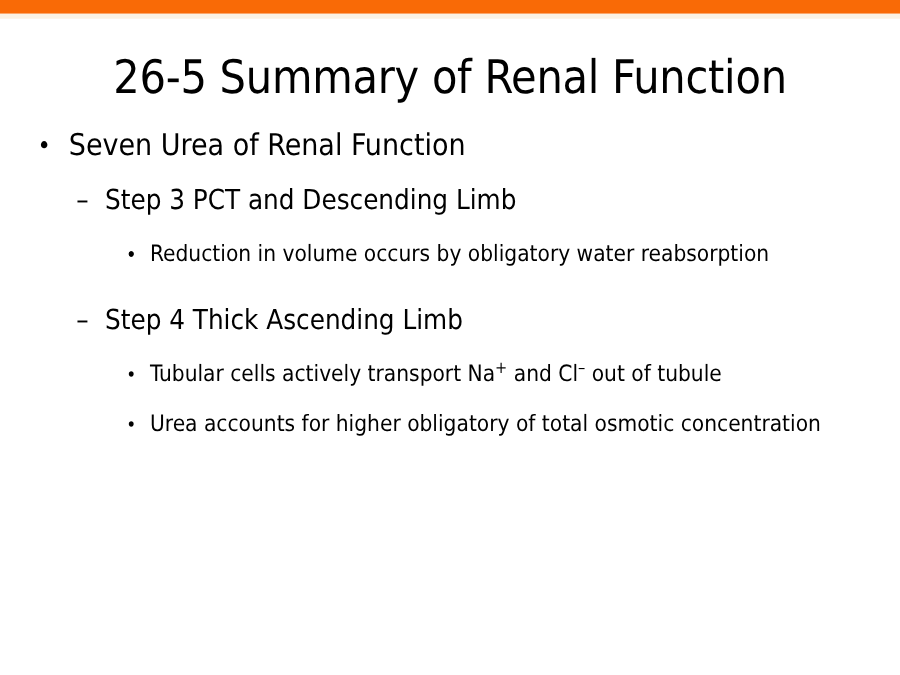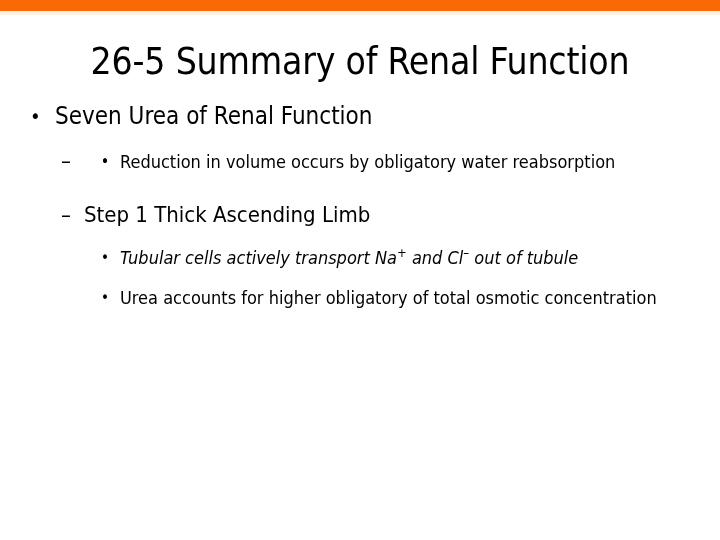--- a/index.html
+++ b/index.html
@@ -114,21 +114,21 @@
     line-height: 32px;
   }
   .lvl3 .bullet {
     left: 101px;
     top: 0;
     font-size: 15px;
     line-height: 32px;
   }
   .lvl3 .txt { max-width: 566px; }
 
-  .nowrap { white-space: nowrap; font-style: italic; }
+  .nowrap { white-space: nowrap; }
 
   sup.sign {
     font-size: 0.72em;
     vertical-align: super;
     line-height: 0;
   }
 </style>
 </head>
 <body>
 
@@ -141,34 +141,35 @@
 
   <div class="body">
 
     <div class="line lvl1">
       <span class="bullet">•</span>
       <span class="txt">Seven Urea of Renal Function</span>
     </div>
 
     <div class="line lvl2">
       <span class="bullet">–</span>
+      <span class="txt">Step 3 PCT and Descending Limb</span>
     </div>
 
     <div class="line lvl3">
       <span class="bullet">•</span>
     </div>
 
     <div class="line lvl3">
       <span class="bullet">•</span>
       <span class="txt">Reduction in volume occurs by obligatory water reabsorption</span>
     </div>
 
     <div class="line lvl2 spaced-top">
       <span class="bullet">–</span>
-      <span class="txt">Step 1 Thick Ascending Limb</span>
+      <span class="txt">Step 4 Thick Ascending Limb</span>
     </div>
 
     <div class="line lvl3">
       <span class="bullet">•</span>
       <span class="txt nowrap"><span>Tubular cells actively transport Na</span><sup class="sign">+</sup><span> and Cl</span><sup class="sign">–</sup><span> out of tubule</span></span>
     </div>
 
     <div class="line lvl3">
       <span class="bullet">•</span>
       <span class="txt">Urea accounts for higher obligatory of total osmotic concentration</span>

